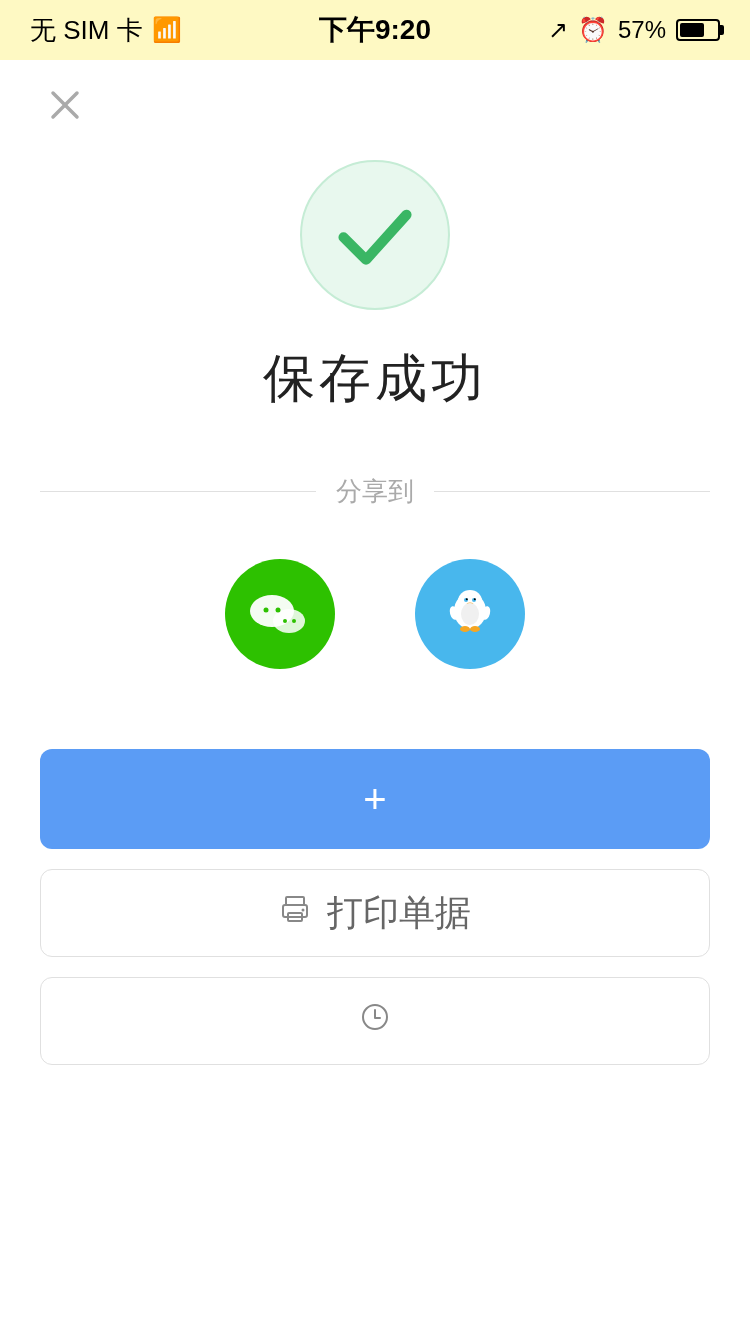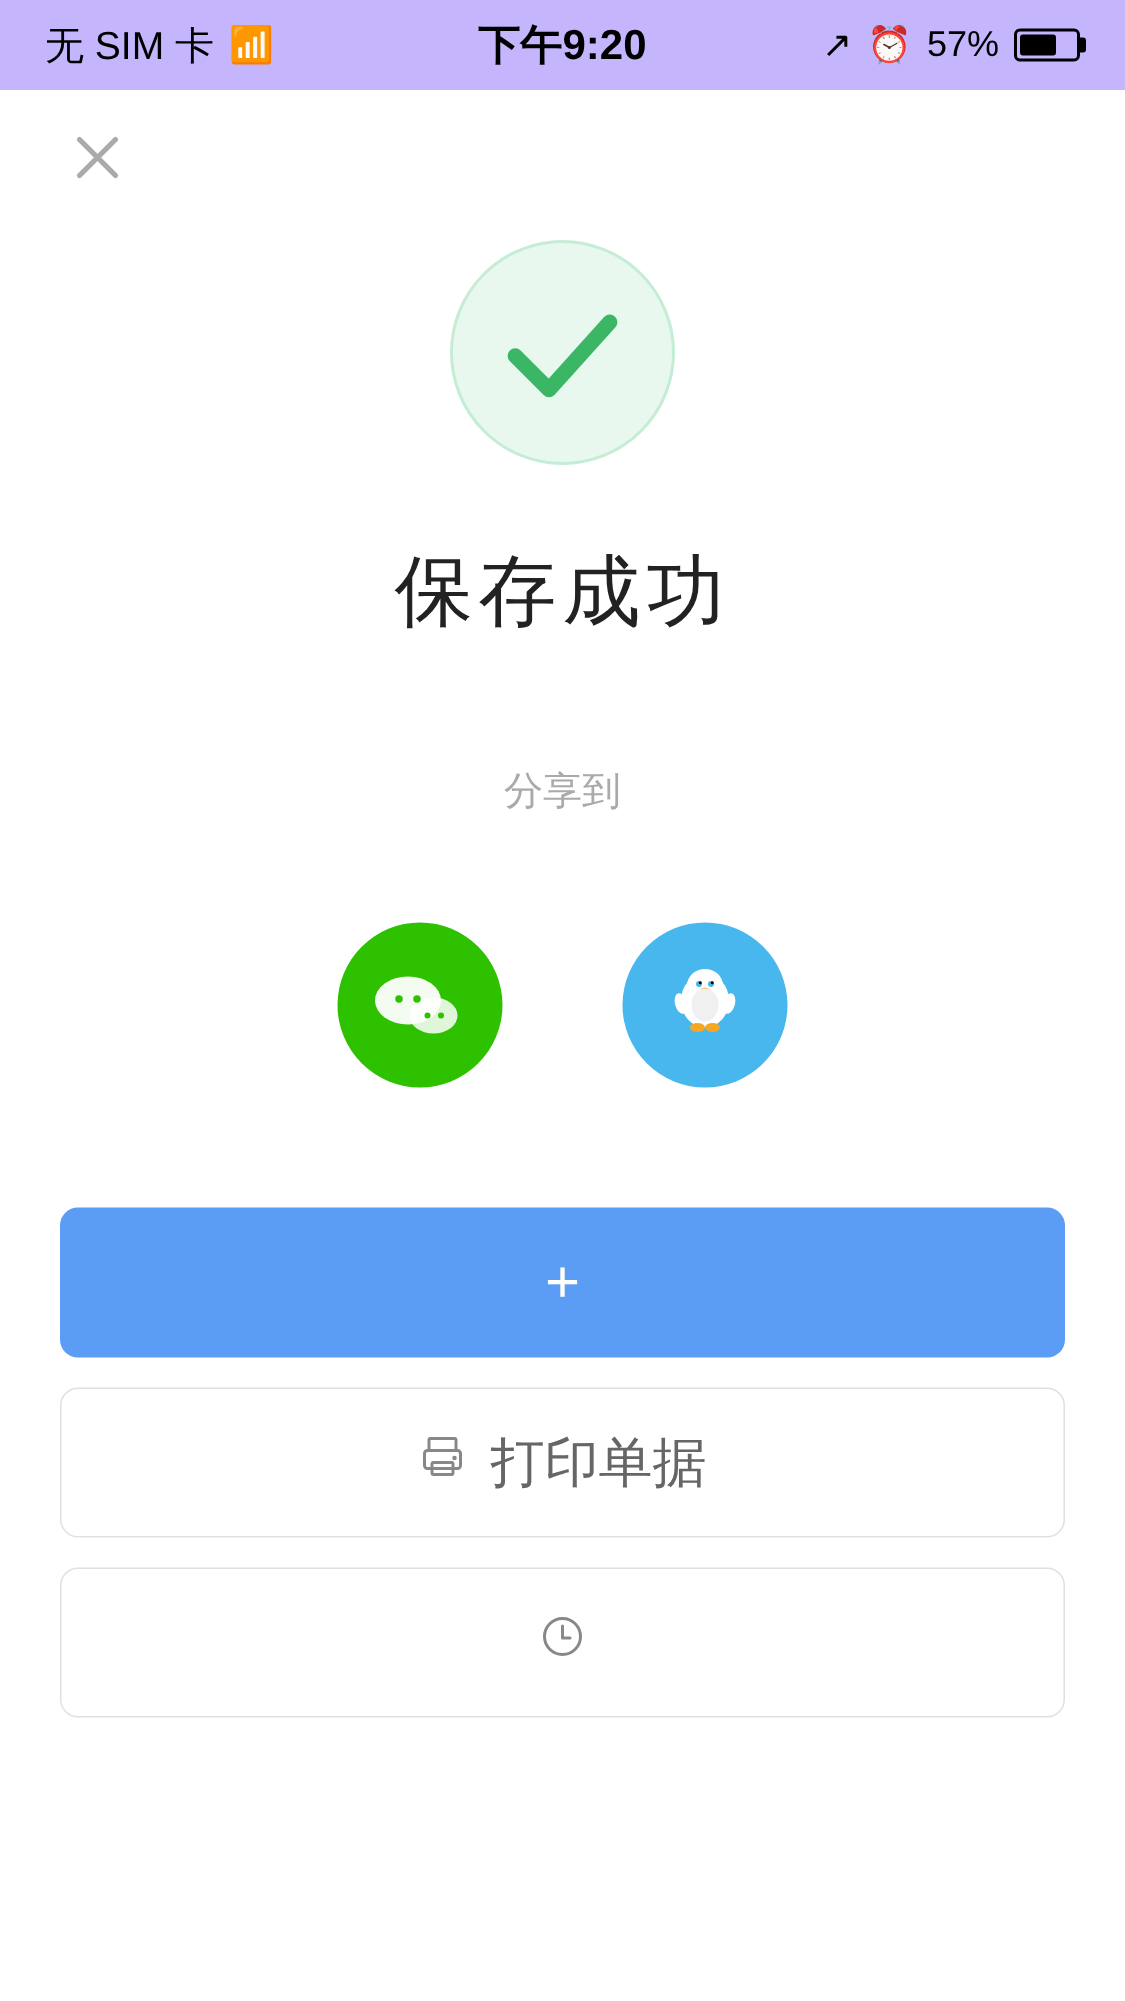--- a/index.html
+++ b/index.html
@@ -11,21 +11,21 @@
       background: #ffffff;
       font-family: -apple-system, "PingFang SC", "Helvetica Neue", sans-serif;
       display: flex;
       flex-direction: column;
     }
 
     
     .status-bar {
       width: 100%;
       height: 60px;
-      background: #c4b5fd;
+      background: #fef9c3;
       display: flex;
       align-items: center;
       justify-content: space-between;
       padding: 0 30px;
       flex-shrink: 0;
     }
     .status-left {
       display: flex;
       align-items: center;
       gap: 10px;
@@ -125,41 +125,40 @@
       justify-content: center;
     }
     .check-mark {
       font-size: 80px;
       color: #3ab664;
       line-height: 1;
     }
 
     
     .success-title {
-      margin-top: 50px;
+      margin-top: 34px;
       font-size: 52px;
       font-weight: 400;
       color: #222;
       letter-spacing: 4px;
     }
 
     
     .share-section {
       width: 100%;
       margin-top: 60px;
       display: flex;
       flex-direction: column;
       align-items: center;
     }
     .share-divider-row {
       width: 100%;
       display: flex;
       align-items: center;
       gap: 20px;
-      flex-direction: column;
     }
     .divider-line {
       flex: 1;
       height: 1px;
       background: #e0e0e0;
     }
     .share-label {
       font-size: 26px;
       color: #aaa;
       white-space: nowrap;
@@ -224,21 +223,21 @@
     }
     .btn-plus {
       font-size: 40px;
       color: #fff;
       font-weight: 300;
       line-height: 1;
     }
 
     .btn-secondary {
       width: 100%;
-      height: 100px;
+      height: 88px;
       background: #fff;
       border-radius: 12px;
       border: 1px solid #e0e0e0;
       display: flex;
       align-items: center;
       justify-content: center;
       gap: 16px;
       cursor: pointer;
     }
     .btn-secondary-text {

